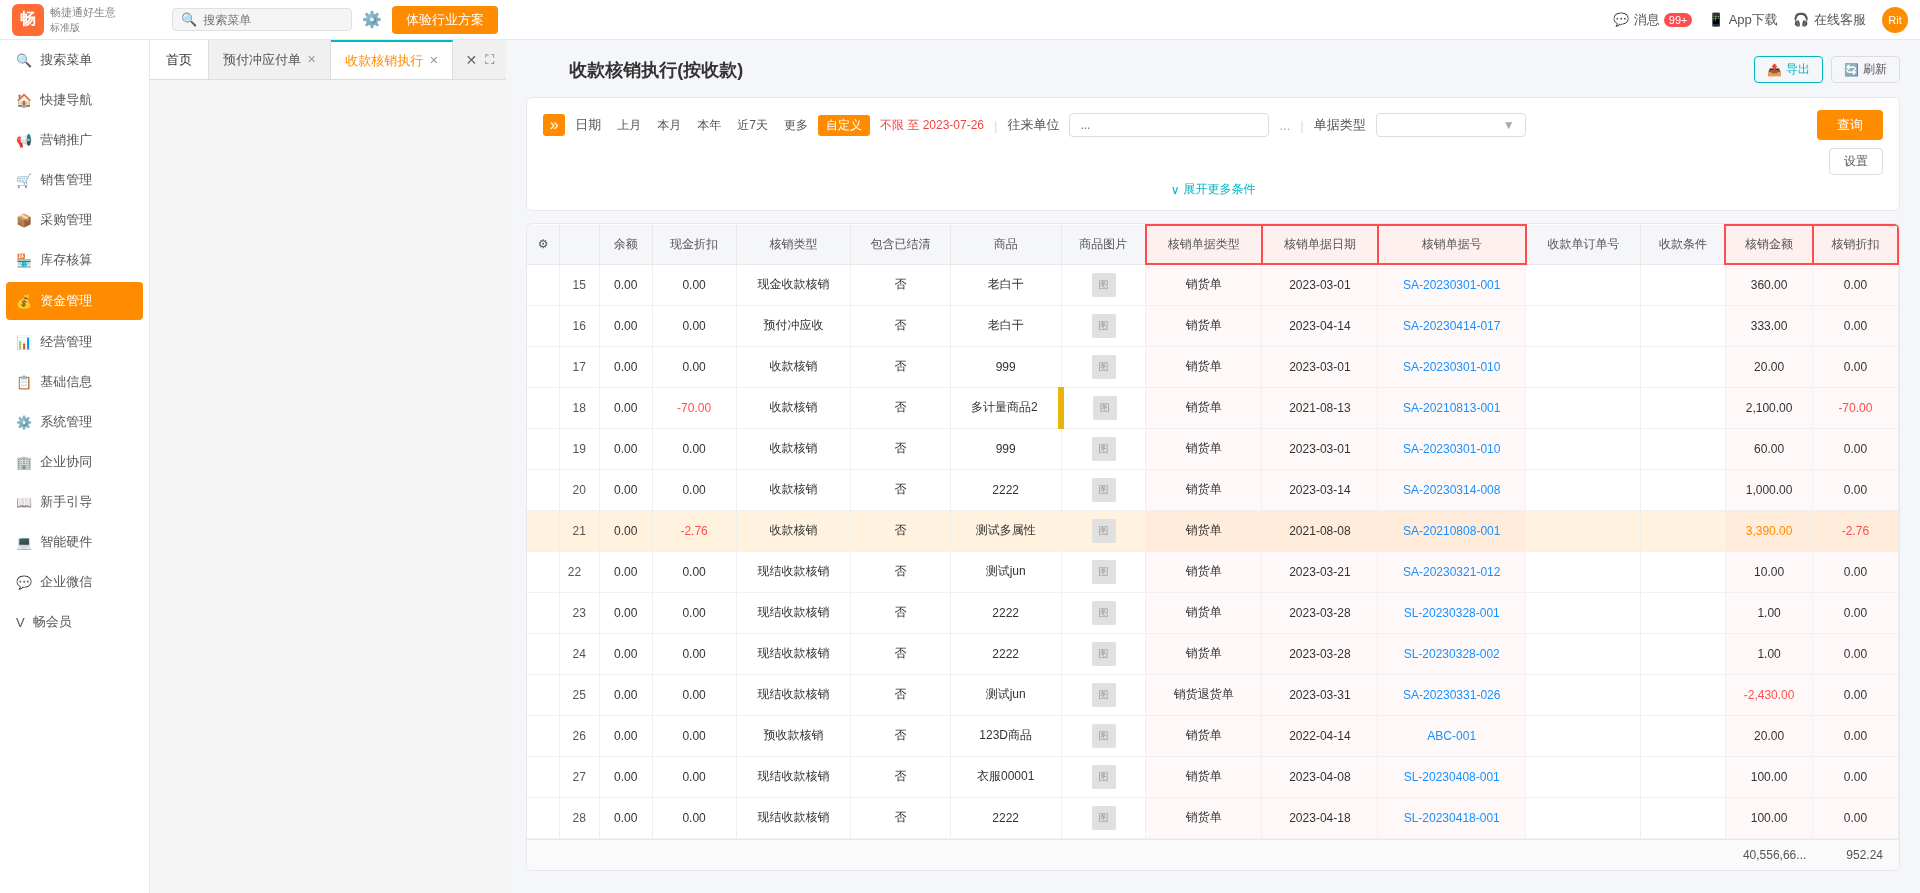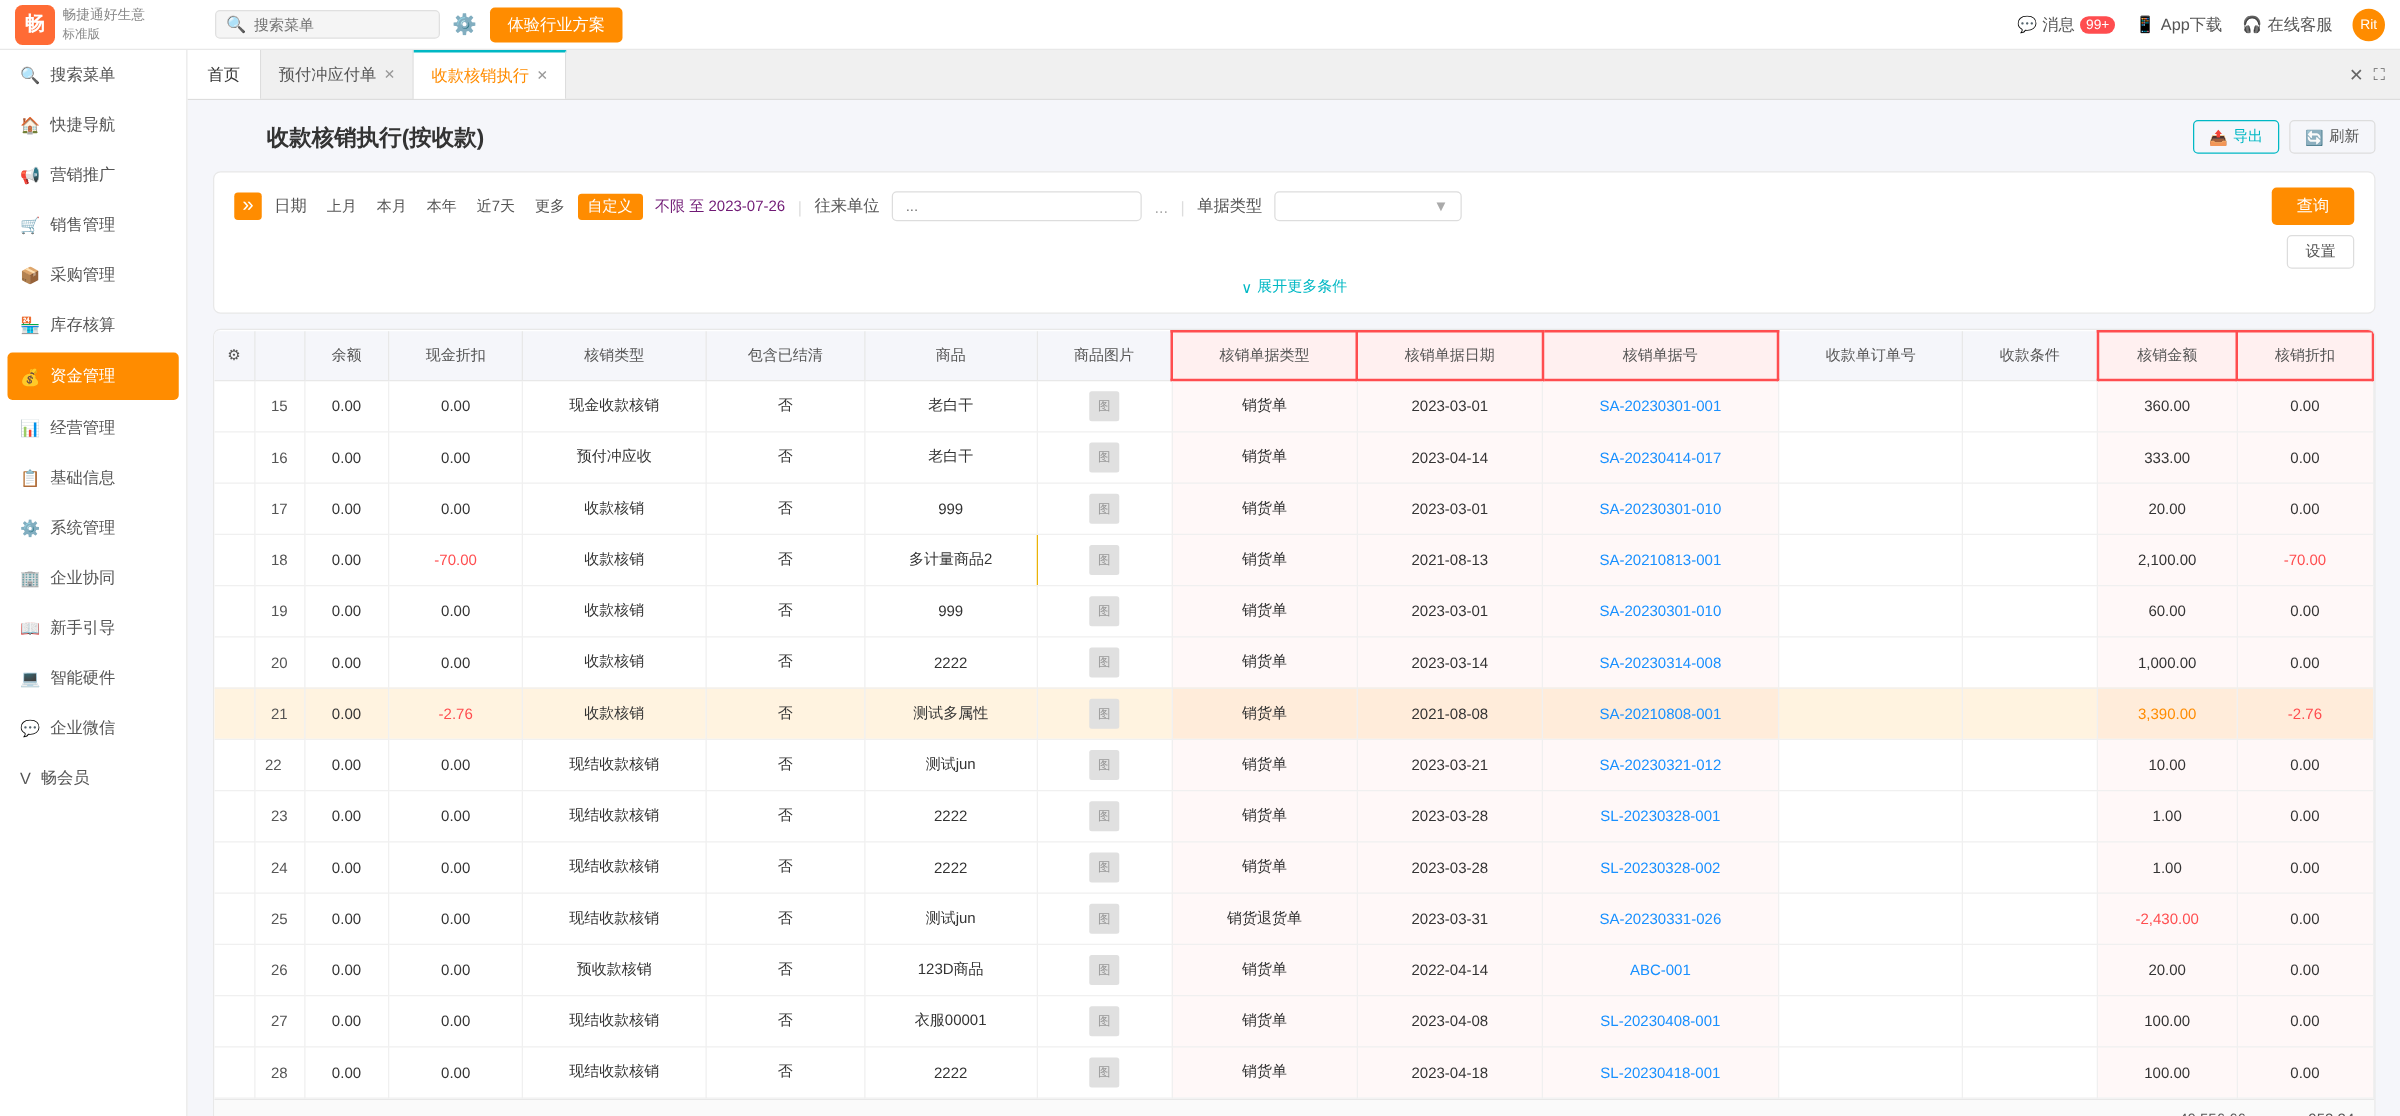--- a/index.html
+++ b/index.html
@@ -101,21 +101,21 @@
     <div style="display:flex;align-items:center;gap:8px;padding:11px 16px;cursor:pointer;color:#555;font-size:13px;">
       <span>💬</span>
       <span>企业微信</span>
     </div>
     <div style="display:flex;align-items:center;gap:8px;padding:11px 16px;cursor:pointer;color:#555;font-size:13px;">
       <span>V</span>
       <span>畅会员</span>
     </div>
   </div>
 
-  <div style="flex:1;display:flex;flex-direction:column;overflow:hidden;">
+  <div style="flex:1;display:flex;flex-direction:row;overflow:hidden;">
 
     <div style="height:40px;background:#f0f0f0;display:flex;align-items:stretch;border-bottom:1px solid #ddd;">
       <div style="display:flex;align-items:center;padding:0 16px;cursor:pointer;font-size:13px;color:#333;border-right:1px solid #ddd;background:#fff;font-weight:500;">
         <span>首页</span>
       </div>
       <div style="display:flex;align-items:center;padding:0 14px;cursor:pointer;font-size:13px;color:#555;border-right:1px solid #ddd;gap:6px;">
         <span>预付冲应付单</span>
         <span style="font-size:11px;color:#999;cursor:pointer;">✕</span>
       </div>
       <div style="display:flex;align-items:center;padding:0 14px;cursor:pointer;font-size:13px;color:#ff8c00;border-right:1px solid #ddd;gap:6px;background:#fff;border-top:2px solid #00b8c4;">
@@ -149,21 +149,21 @@
           <button style="background:#ff8c00;color:white;border:none;width:22px;height:22px;border-radius:3px;cursor:pointer;font-size:16px;display:flex;align-items:center;justify-content:center;">»</button>
           <span style="color:#555;font-size:13px;">日期</span>
           <div style="display:flex;gap:4px;align-items:center;">
             <button style="background:none;border:none;color:#555;padding:2px 6px;cursor:pointer;font-size:12px;">上月</button>
             <button style="background:none;border:none;color:#555;padding:2px 6px;cursor:pointer;font-size:12px;">本月</button>
             <button style="background:none;border:none;color:#555;padding:2px 6px;cursor:pointer;font-size:12px;">本年</button>
             <button style="background:none;border:none;color:#555;padding:2px 6px;cursor:pointer;font-size:12px;">近7天</button>
             <button style="background:none;border:none;color:#555;padding:2px 6px;cursor:pointer;font-size:12px;">更多</button>
             <button style="background:#ff8c00;color:white;border:none;border-radius:3px;padding:2px 8px;cursor:pointer;font-size:12px;">自定义</button>
           </div>
-          <div style="color:#701a75;font-size:12px;">不限 至 2023-07-26</div>
+          <div style="color:#ef4444;font-size:12px;">不限 至 2023-07-26</div>
           <span style="color:#ddd;">|</span>
           <span style="color:#555;font-size:13px;">往来单位</span>
           <input style="border: 1px solid rgb(221, 221, 221); border-radius: 4px; padding: 4px 10px; font-size: 12px; min-width: 200px;" placeholder="...">
           <span style="color:#aaa;cursor:pointer;">...</span>
           <span style="color:#ddd;">|</span>
           <span style="color:#555;font-size:13px;">单据类型</span>
           <div style="display:flex;align-items:center;border:1px solid #ddd;border-radius:4px;padding:4px 10px;font-size:12px;min-width:150px;cursor:pointer;background:white;gap:4px;">
             <span style="color:#bbb;flex:1;"></span>
             <span style="color:#aaa;">▼</span>
           </div>
@@ -258,21 +258,21 @@
       <td style="padding:8px 8px;text-align:center;border-bottom:1px solid #f0f0f0;border-right:1px solid #f0f0f0;white-space:nowrap;font-size:12px;background:rgba(255,77,79,0.04);">20.00</td>
       <td style="padding:8px 8px;text-align:center;border-bottom:1px solid #f0f0f0;border-right:1px solid #f0f0f0;white-space:nowrap;font-size:12px;background:rgba(255,77,79,0.04);">0.00</td>
     </tr>
                 <tr>
       <td style="padding:8px 8px;text-align:center;border-bottom:1px solid #f0f0f0;border-right:1px solid #f0f0f0;white-space:nowrap;font-size:12px;"></td>
       <td style="padding:8px 8px;text-align:center;border-bottom:1px solid #f0f0f0;border-right:1px solid #f0f0f0;white-space:nowrap;font-size:12px;color:#555;">18</td>
       <td style="padding:8px 8px;text-align:center;border-bottom:1px solid #f0f0f0;border-right:1px solid #f0f0f0;white-space:nowrap;font-size:12px;">0.00</td>
       <td style="padding:8px 8px;text-align:center;border-bottom:1px solid #f0f0f0;border-right:1px solid #f0f0f0;white-space:nowrap;font-size:12px;color:#ff4d4f;">-70.00</td>
       <td style="padding:8px 8px;text-align:center;border-bottom:1px solid #f0f0f0;border-right:1px solid #f0f0f0;white-space:nowrap;font-size:12px;">收款核销</td>
       <td style="padding:8px 8px;text-align:center;border-bottom:1px solid #f0f0f0;border-right:1px solid #f0f0f0;white-space:nowrap;font-size:12px;">否</td>
-      <td style="padding:8px 8px;text-align:center;border-bottom:1px solid #f0f0f0;border-right:1px solid #eab308;white-space:nowrap;font-size:12px;">多计量商品2</td>
+      <td style="padding:8px 8px;text-align:center;border-bottom:1px solid #f0f0f0;border-right:6px solid #eab308;white-space:nowrap;font-size:12px;">多计量商品2</td>
       <td style="padding:8px 8px;text-align:center;border-bottom:1px solid #f0f0f0;border-right:1px solid #f0f0f0;white-space:nowrap;font-size:12px;">
                     <div style="width:24px;height:24px;background:#e0e0e0;border-radius:2px;margin:auto;display:flex;align-items:center;justify-content:center;font-size:10px;color:#999;">图</div>
                   </td>
       <td style="padding:8px 8px;text-align:center;border-bottom:1px solid #f0f0f0;border-right:1px solid #f0f0f0;white-space:nowrap;font-size:12px;background:rgba(255,77,79,0.04);">销货单</td>
       <td style="padding:8px 8px;text-align:center;border-bottom:1px solid #f0f0f0;border-right:1px solid #f0f0f0;white-space:nowrap;font-size:12px;background:rgba(255,77,79,0.04);">2021-08-13</td>
       <td style="padding:8px 8px;text-align:center;border-bottom:1px solid #f0f0f0;border-right:1px solid #f0f0f0;white-space:nowrap;font-size:12px;background:rgba(255,77,79,0.04);"><a style="color:#1890ff;cursor:pointer;text-decoration:none;">SA-20210813-001</a></td>
       <td style="padding:8px 8px;text-align:center;border-bottom:1px solid #f0f0f0;border-right:1px solid #f0f0f0;white-space:nowrap;font-size:12px;"></td>
       <td style="padding:8px 8px;text-align:center;border-bottom:1px solid #f0f0f0;border-right:1px solid #f0f0f0;white-space:nowrap;font-size:12px;"></td>
       <td style="padding:8px 8px;text-align:center;border-bottom:1px solid #f0f0f0;border-right:1px solid #f0f0f0;white-space:nowrap;font-size:12px;background:rgba(255,77,79,0.04);">2,100.00</td>
       <td style="padding:8px 8px;text-align:center;border-bottom:1px solid #f0f0f0;border-right:1px solid #f0f0f0;white-space:nowrap;font-size:12px;background:rgba(255,77,79,0.04);color:#ff4d4f;">-70.00</td>

